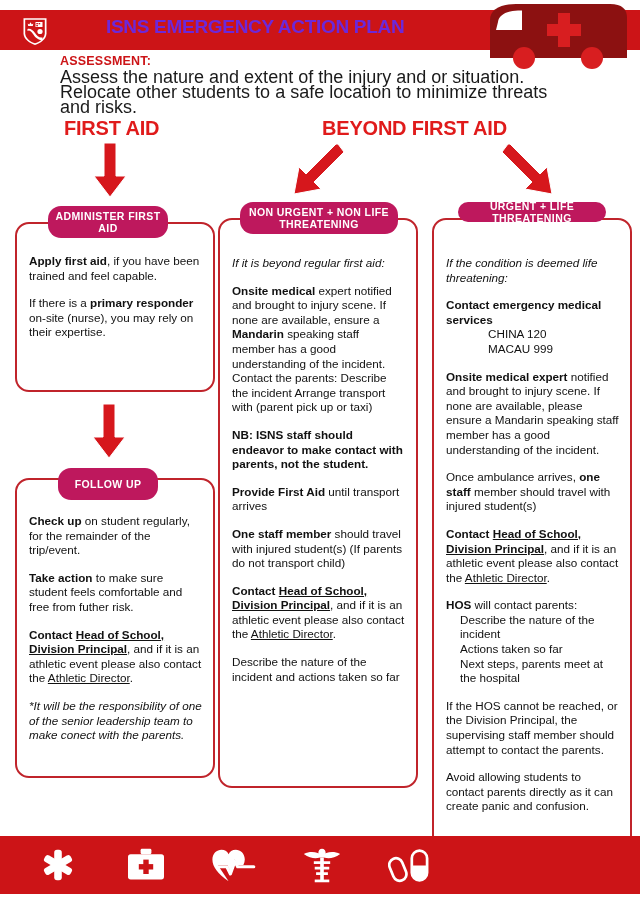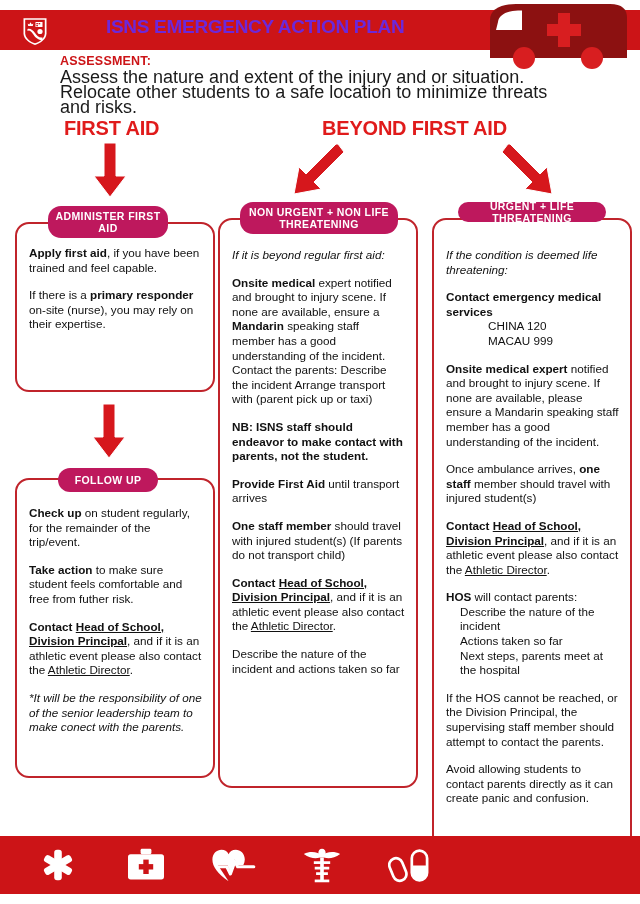--- a/index.html
+++ b/index.html
@@ -84,38 +84,38 @@
     font-size:10.5px;font-weight:bold;
     letter-spacing:0.4px;
     text-align:center;
     display:flex;align-items:center;justify-content:center;
     line-height:12px;
     z-index:4;
     padding:0 6px;
     box-sizing:border-box;
   }
   #pill-admin{left:48px;top:206px;width:120px;height:32px;}
-  #pill-follow{left:58px;top:468px;width:100px;height:24px;}
+  #pill-follow{left:58px;top:468px;width:100px;height:32px;}
   #pill-nonurgent{left:240px;top:202px;width:158px;height:32px;}
   #pill-urgent{left:458px;top:202px;width:148px;height:20px;}
 
   
   .body-txt{
     position:absolute;
     font-size:11.7px;
     line-height:14.6px;
     color:#111111;
     box-sizing:border-box;
   }
   #txt-admin{left:29px;top:246px;width:174px;}
   #txt-follow{left:29px;top:506px;width:174px;}
   #txt-nonurgent{left:232px;top:248px;width:173px;}
   #txt-urgent{left:446px;top:248px;width:174px;}
 
-  .p{margin:0 0 13px 0;}
+  .p{margin:8px 0 13px 0;}
   .p:last-child{margin-bottom:0;}
   .b{font-weight:bold;}
   .u{text-decoration:underline;}
   .it{font-style:italic;}
   .ind{display:block;padding-left:42px;}
   .ind2{display:block;padding-left:14px;}
 
   
   .footer-bar{
     position:absolute;left:0;bottom:10px;width:640px;height:58px;

